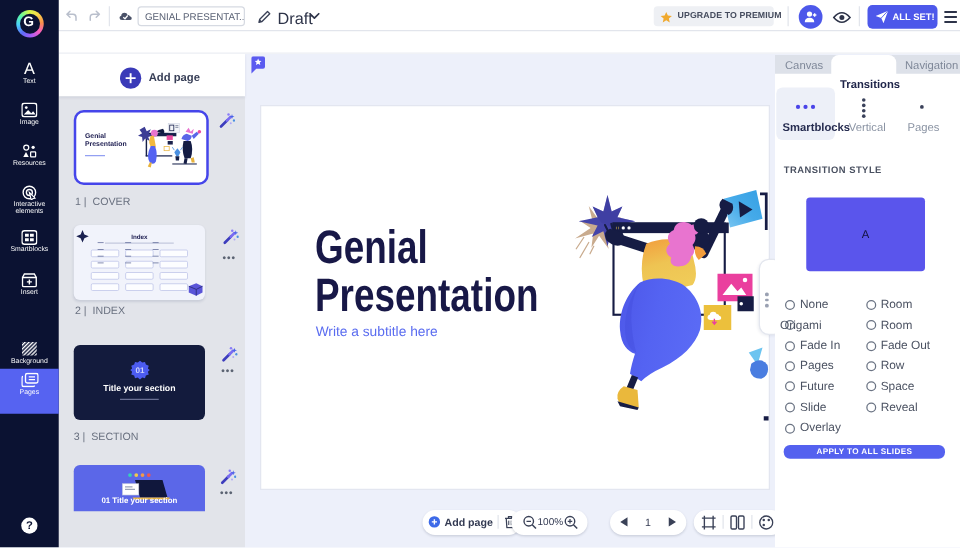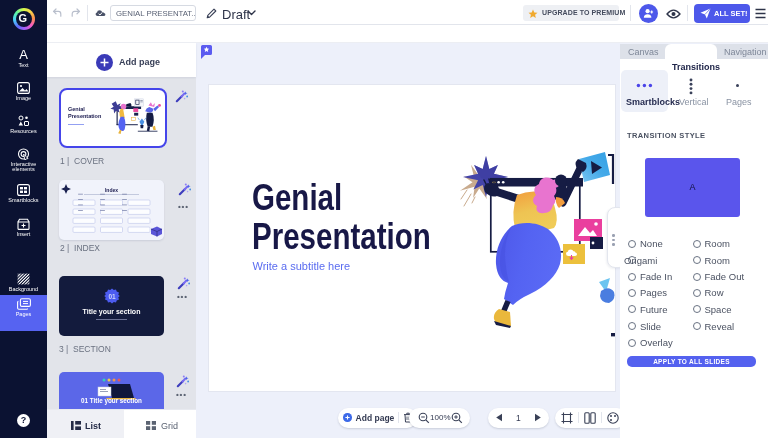--- a/index.html
+++ b/index.html
@@ -386,36 +386,20 @@
     <svg class="abs wand" style="left:129px;top:332px" width="13" height="13" viewBox="0 0 13 13">
         <path d="M1.8 11.2 L6.8 6.2" stroke="#3d3dbd" stroke-width="2.1" stroke-linecap="round"></path>
         <path d="M6.6 6.4 L9.4 3.6" stroke="#7a6cf2" stroke-width="2.1" stroke-linecap="round"></path>
         <path d="M10.6 1.2 L11.1 2.7 L12.6 3.2 L11.1 3.7 L10.6 5.2 L10.1 3.7 L8.6 3.2 L10.1 2.7 Z" fill="#4a62e8"></path>
         <circle cx="7.8" cy="1.6" r="1" fill="#8a7cf8"></circle>
         <circle cx="12.2" cy="6.4" r="1" fill="#4a90e2"></circle>
         <circle cx="9.6" cy="8.6" r="0.8" fill="#b0a6f8"></circle>
       </svg>
     <div class="abs tdots" style="left:129px;top:347px">•••</div>
 
-    <div id="listGrid">
-      <div id="listTab"></div>
-      <svg class="abs" style="left:24px;top:11px" width="10" height="9" viewBox="0 0 10 9">
-          <rect x="0" y="0" width="2.6" height="9" fill="#252b47"></rect>
-          <rect x="4.2" y="0" width="5.8" height="3.6" fill="#252b47"></rect>
-          <rect x="4.2" y="5.4" width="5.8" height="3.6" fill="#252b47"></rect>
-        </svg>
-      <div class="abs" style="left:38px;top:11px;font-size:9px;font-weight:bold;color:#252b47">List</div>
-      <svg class="abs" style="left:99px;top:11px" width="10" height="9" viewBox="0 0 10 9">
-          <rect x="0" y="0" width="4.2" height="3.8" fill="#5b6372"></rect>
-          <rect x="5.8" y="0" width="4.2" height="3.8" fill="#5b6372"></rect>
-          <rect x="0" y="5.2" width="4.2" height="3.8" fill="#5b6372"></rect>
-          <rect x="5.8" y="5.2" width="4.2" height="3.8" fill="#5b6372"></rect>
-        </svg>
-      <div class="abs" style="left:114px;top:11px;font-size:9px;color:#5b6372">Grid</div>
-    </div>
   </div>
   <div class="abs" id="strip2"></div>
   <div class="abs" id="topbar">
 
     <svg class="abs" style="left:52px;top:8px" width="10" height="9" viewBox="0 0 10 9">
         <path d="M4 1 L1.5 3.4 L4 5.8 M1.5 3.4 H6.5 Q8.8 3.4 8.8 6 V8.2" fill="none" stroke="#b9bfcc" stroke-width="1.2" stroke-linecap="round" stroke-linejoin="round"></path>
       </svg>
     <svg class="abs" style="left:71px;top:8px" width="10" height="9" viewBox="0 0 10 9">
         <path d="M6 1 L8.5 3.4 L6 5.8 M8.5 3.4 H3.5 Q1.2 3.4 1.2 6 V8.2" fill="none" stroke="#b9bfcc" stroke-width="1.2" stroke-linecap="round" stroke-linejoin="round"></path>
       </svg>

